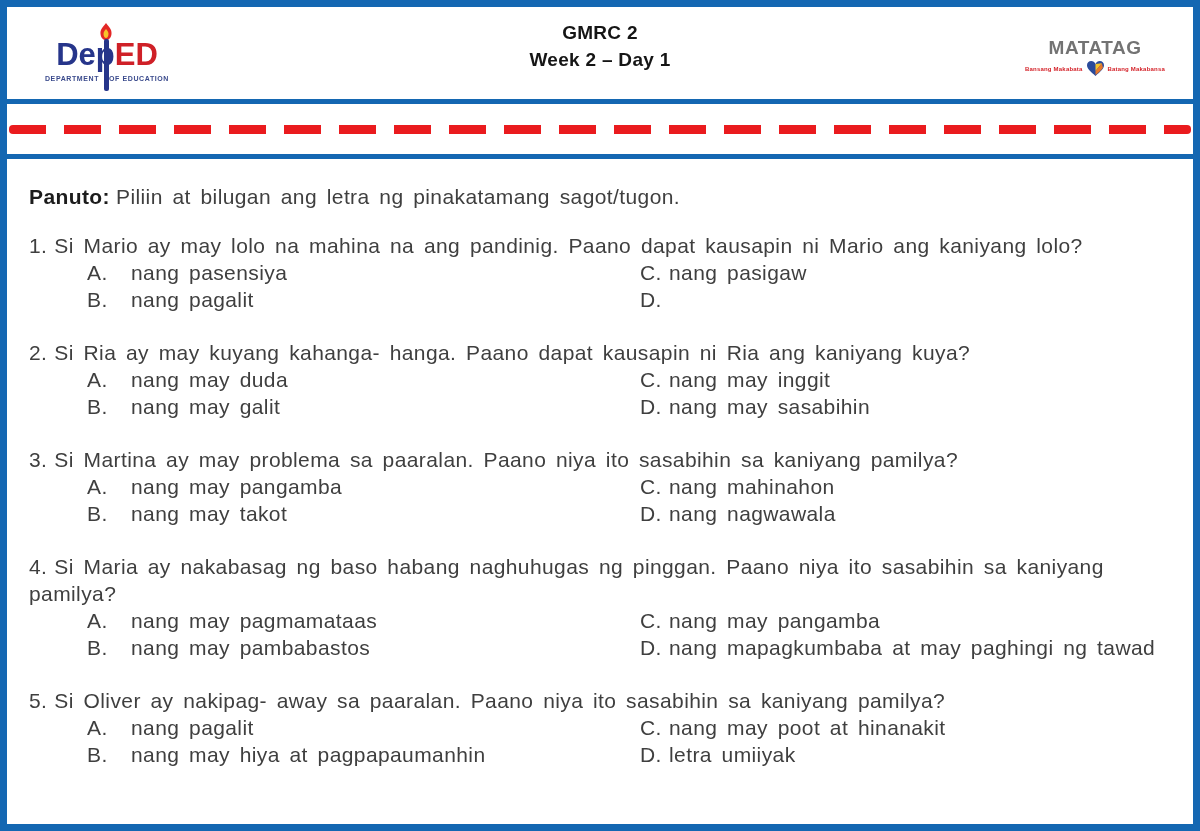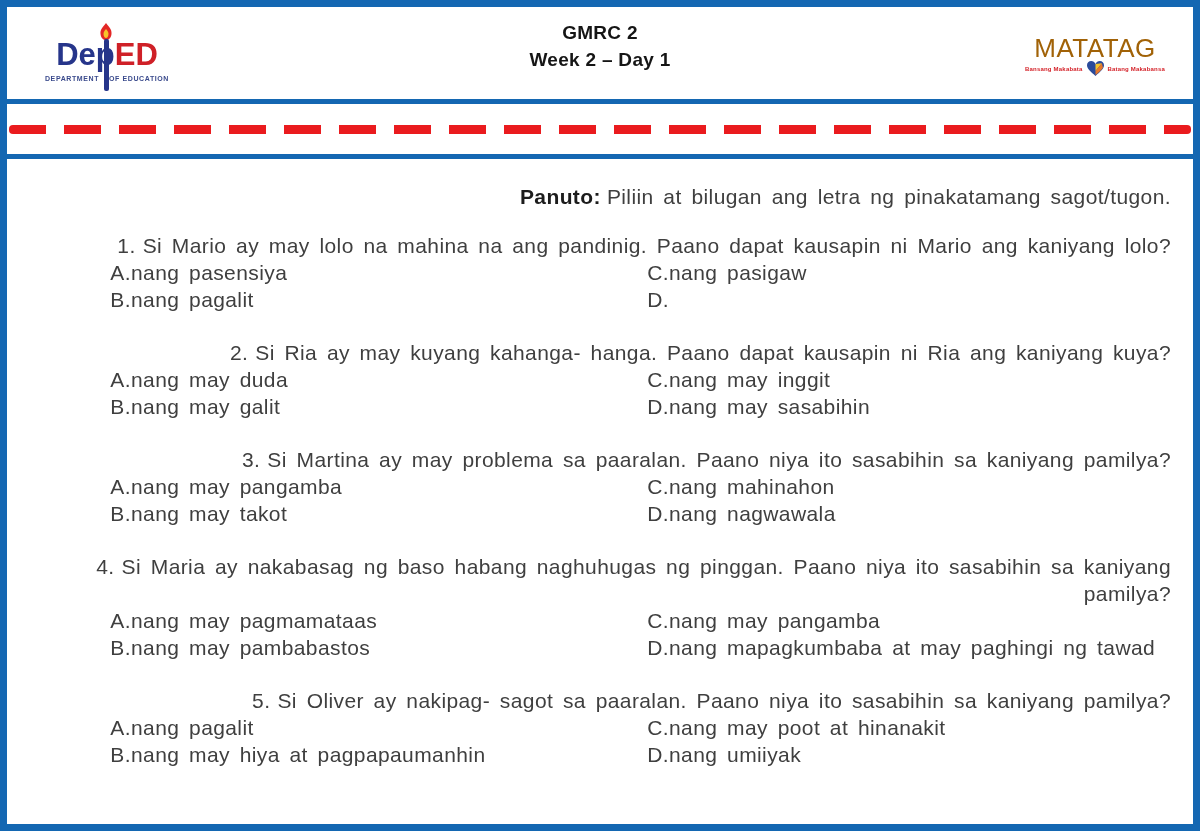--- a/index.html
+++ b/index.html
@@ -37,21 +37,21 @@
     position: absolute; left: 0; right: 0; top: 12px;
     text-align: center;
     font-size: 19px; font-weight: bold; color: #151515;
     line-height: 27px; letter-spacing: 0.3px;
   }
   .matatag-logo {
     position: absolute; right: 28px; top: 28px;
     width: 140px; text-align: center;
   }
   .matatag-title {
-    font-size: 26px; font-weight: normal; color: #a16207;
+    font-size: 19px; font-weight: bold; color: #737373;
     letter-spacing: 0.5px; line-height: 26px;
     font-family: "Liberation Sans", sans-serif;
   }
   .matatag-tagline {
     display: flex; align-items: center; justify-content: space-between;
     margin-top: 0px;
   }
   .matatag-tagline span {
     font-size: 6px; font-weight: bold; color: #d42229; letter-spacing: 0.2px;
   }
@@ -67,21 +67,21 @@
     background: repeating-linear-gradient(to right,
       #ea1b1e 0px, #ea1b1e 37px, transparent 37px, transparent 55px);
   }
   
   .content {
     flex: 1 1 auto;
     border-top: 5px solid #1467b2;
     padding: 24px 22px 0 22px;
     color: #3f3f3f;
     font-size: 21px; line-height: 27px;
-    letter-spacing: 0.4px; word-spacing: 3.5px; text-align: right;
+    letter-spacing: 0.4px; word-spacing: 3.5px;
   }
   .panuto { margin-bottom: 22px; }
   .panuto .panuto-label { font-weight: bold; color: #1c1c1c; margin-right: 6px; }
   .question { margin-bottom: 26px; }
   .q-line { margin-bottom: 0px; }
   .q-num { margin-right: 7px; }
   .opt-row { display: flex; margin-left: 58px; }
   .opt { display: flex; line-height: 27px; }
   .opt-left { width: 553px; flex: 0 0 auto; }
   .opt-right { flex: 1 1 auto; }
@@ -251,41 +251,41 @@
         <div class="opt opt-right">
           <span class="opt-letter">D.</span>
                 <span>nang mapagkumbaba at may paghingi ng tawad</span>
         </div>
       </div>
     </div>
   </div>
 
   <div class="question">
     <div class="q-line">
-      <span class="q-num">5.</span><span>Si Oliver ay nakipag- sagot sa paaralan. Paano niya ito sasabihin sa kaniyang pamilya?</span>
+      <span class="q-num">5.</span><span>Si Oliver ay nakipag- away sa paaralan. Paano niya ito sasabihin sa kaniyang pamilya?</span>
     </div>
     <div>
       <div class="opt-row">
         <div class="opt opt-left">
           <span class="opt-letter">A.</span>
                 <span>nang pagalit</span>
         </div>
         <div class="opt opt-right">
           <span class="opt-letter">C.</span>
                 <span>nang may poot at hinanakit</span>
         </div>
       </div>
       <div class="opt-row">
         <div class="opt opt-left">
           <span class="opt-letter">B.</span>
                 <span>nang may hiya at pagpapaumanhin</span>
         </div>
         <div class="opt opt-right">
           <span class="opt-letter">D.</span>
-                <span>nang umiiyak</span>
+                <span>letra umiiyak</span>
         </div>
       </div>
     </div>
   </div>
 </div>
 
   </div>
 </div>
 
 </body></html>

